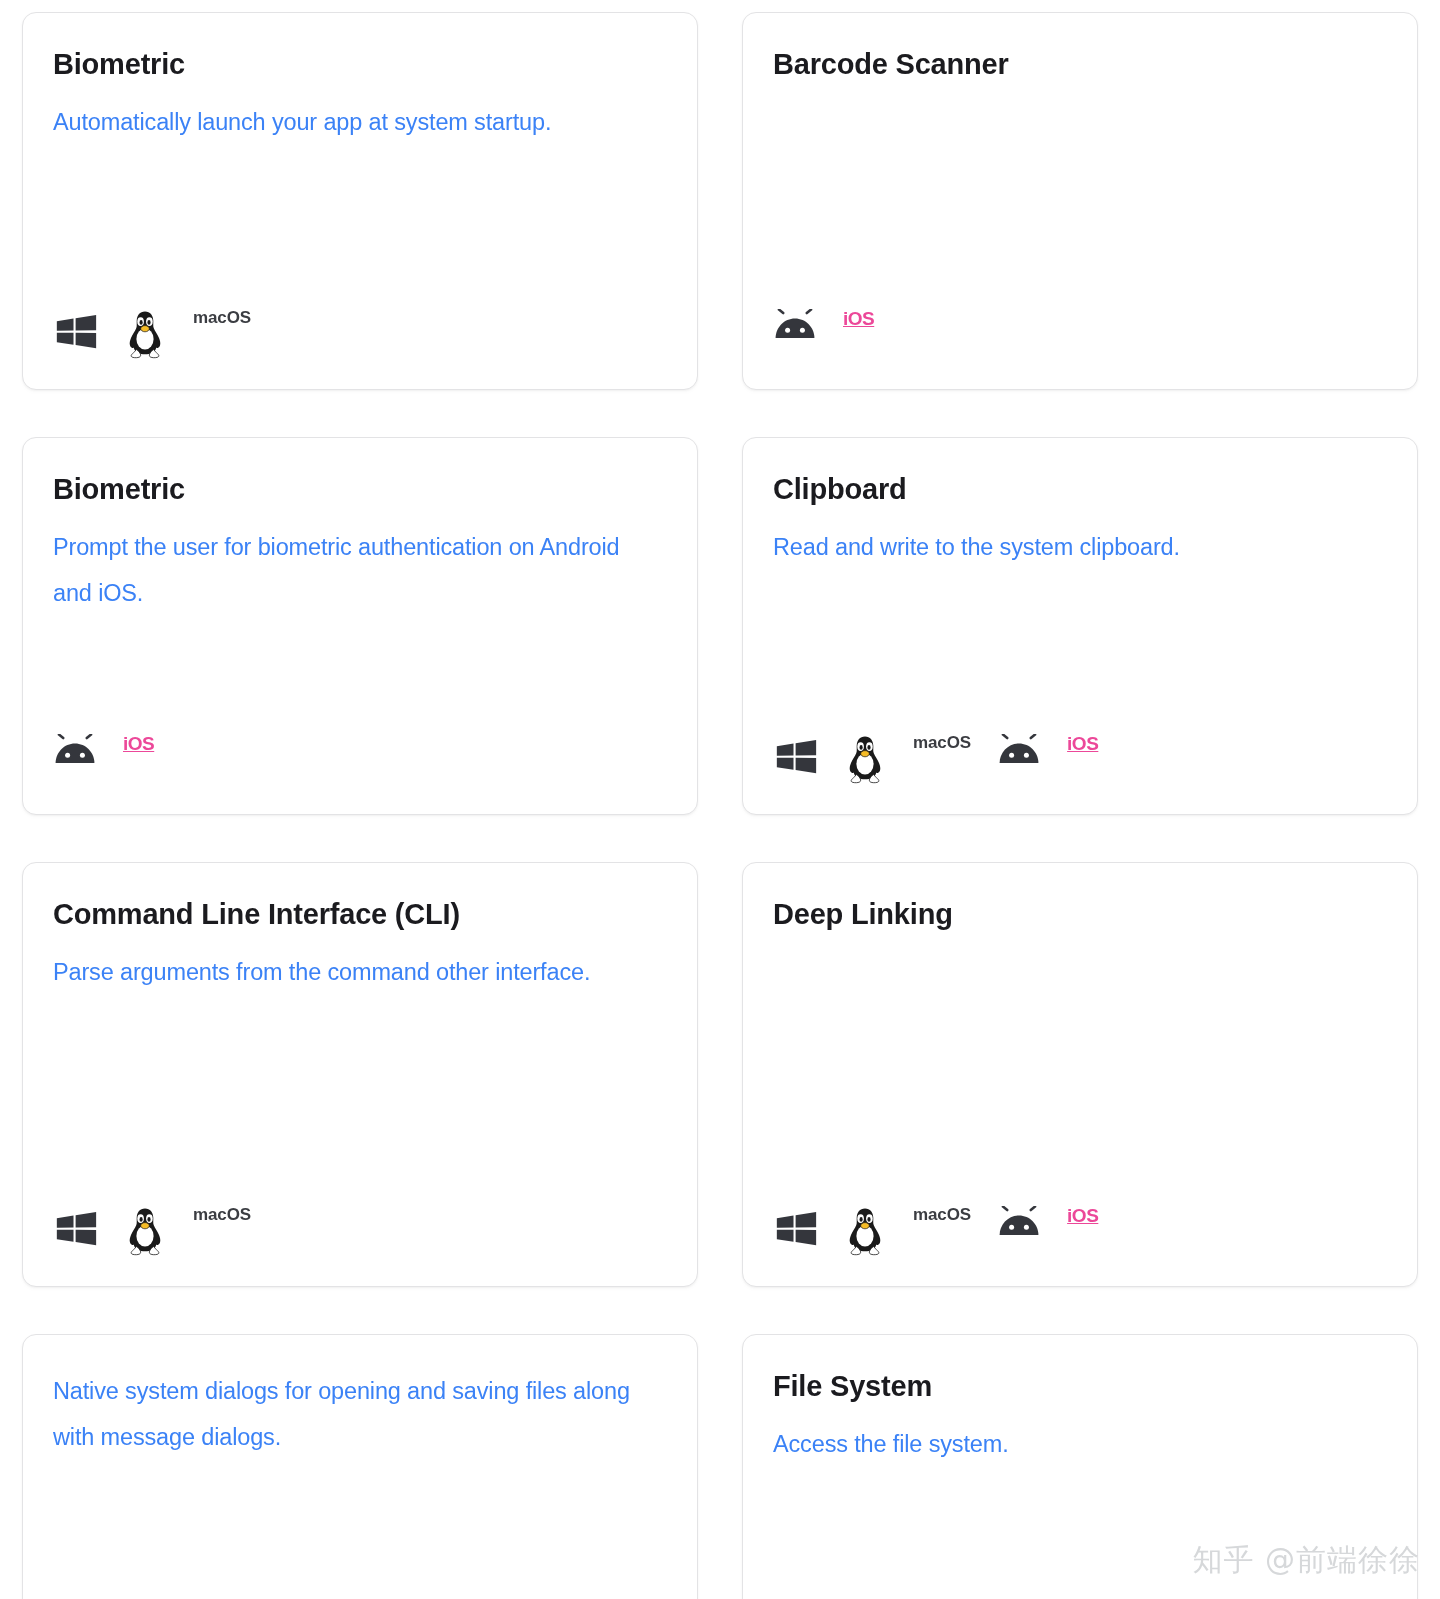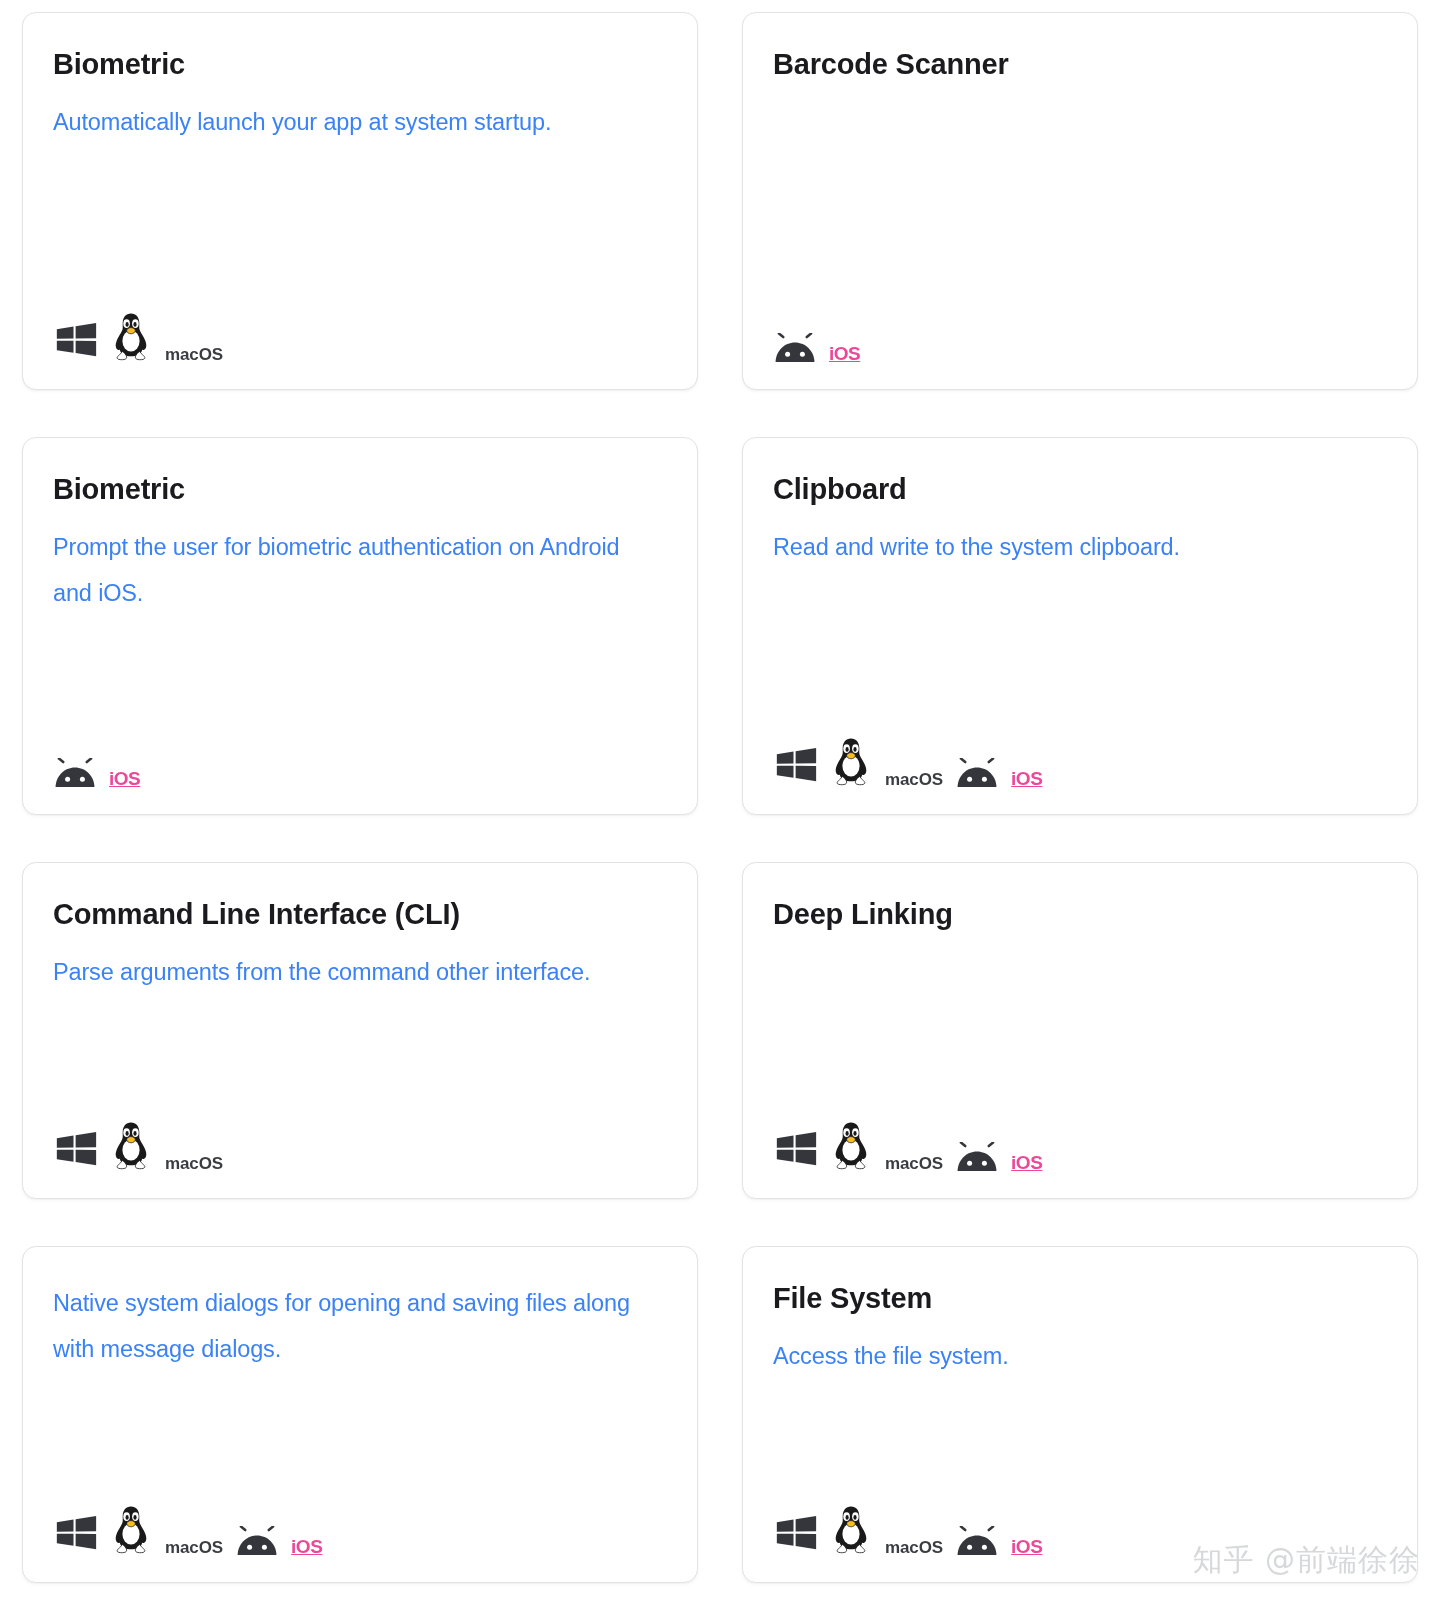--- a/index.html
+++ b/index.html
@@ -32,21 +32,21 @@
     background: #ffffff;
     border: 1px solid #e3e3e5;
     border-radius: 14px;
     box-shadow: 0 1px 2px rgba(0,0,0,0.045), 0 2px 5px rgba(0,0,0,0.025);
     height: 378px;
     padding: 34px 30px 26px 30px;
     display: flex;
     flex-direction: column;
   }
 
-  .card.short { height: 337px; }
+  .card.short { height: 425px; }
 
   .card-title {
     font-size: 29px;
     font-weight: bold;
     color: #1b1b1f;
     letter-spacing: -0.2px;
     line-height: 1.2;
     margin-bottom: 18px;
   }
 
@@ -55,22 +55,22 @@
     line-height: 1.95;
     color: #3b82f6;
     letter-spacing: -0.15px;
     max-width: 600px;
     flex: 0 0 auto;
   }
 
   .platform-row {
     margin-top: auto;
     display: flex;
-    align-items: flex-end;
-    gap: 10px;
+    align-items: flex-start;
+    gap: 24px;
     height: 54px;
   }
 
   .pf {
     display: inline-flex;
     align-items: center;
     justify-content: center;
   }
 
   .ico-windows { width: 46px; height: 46px; }

